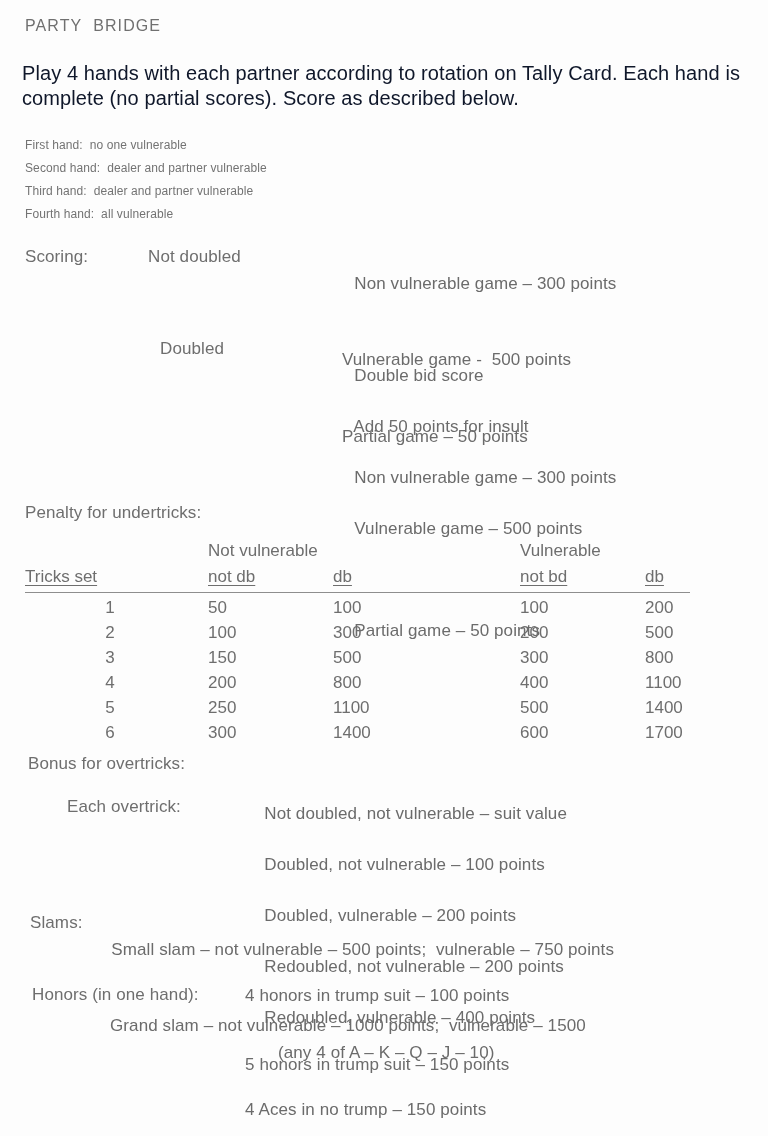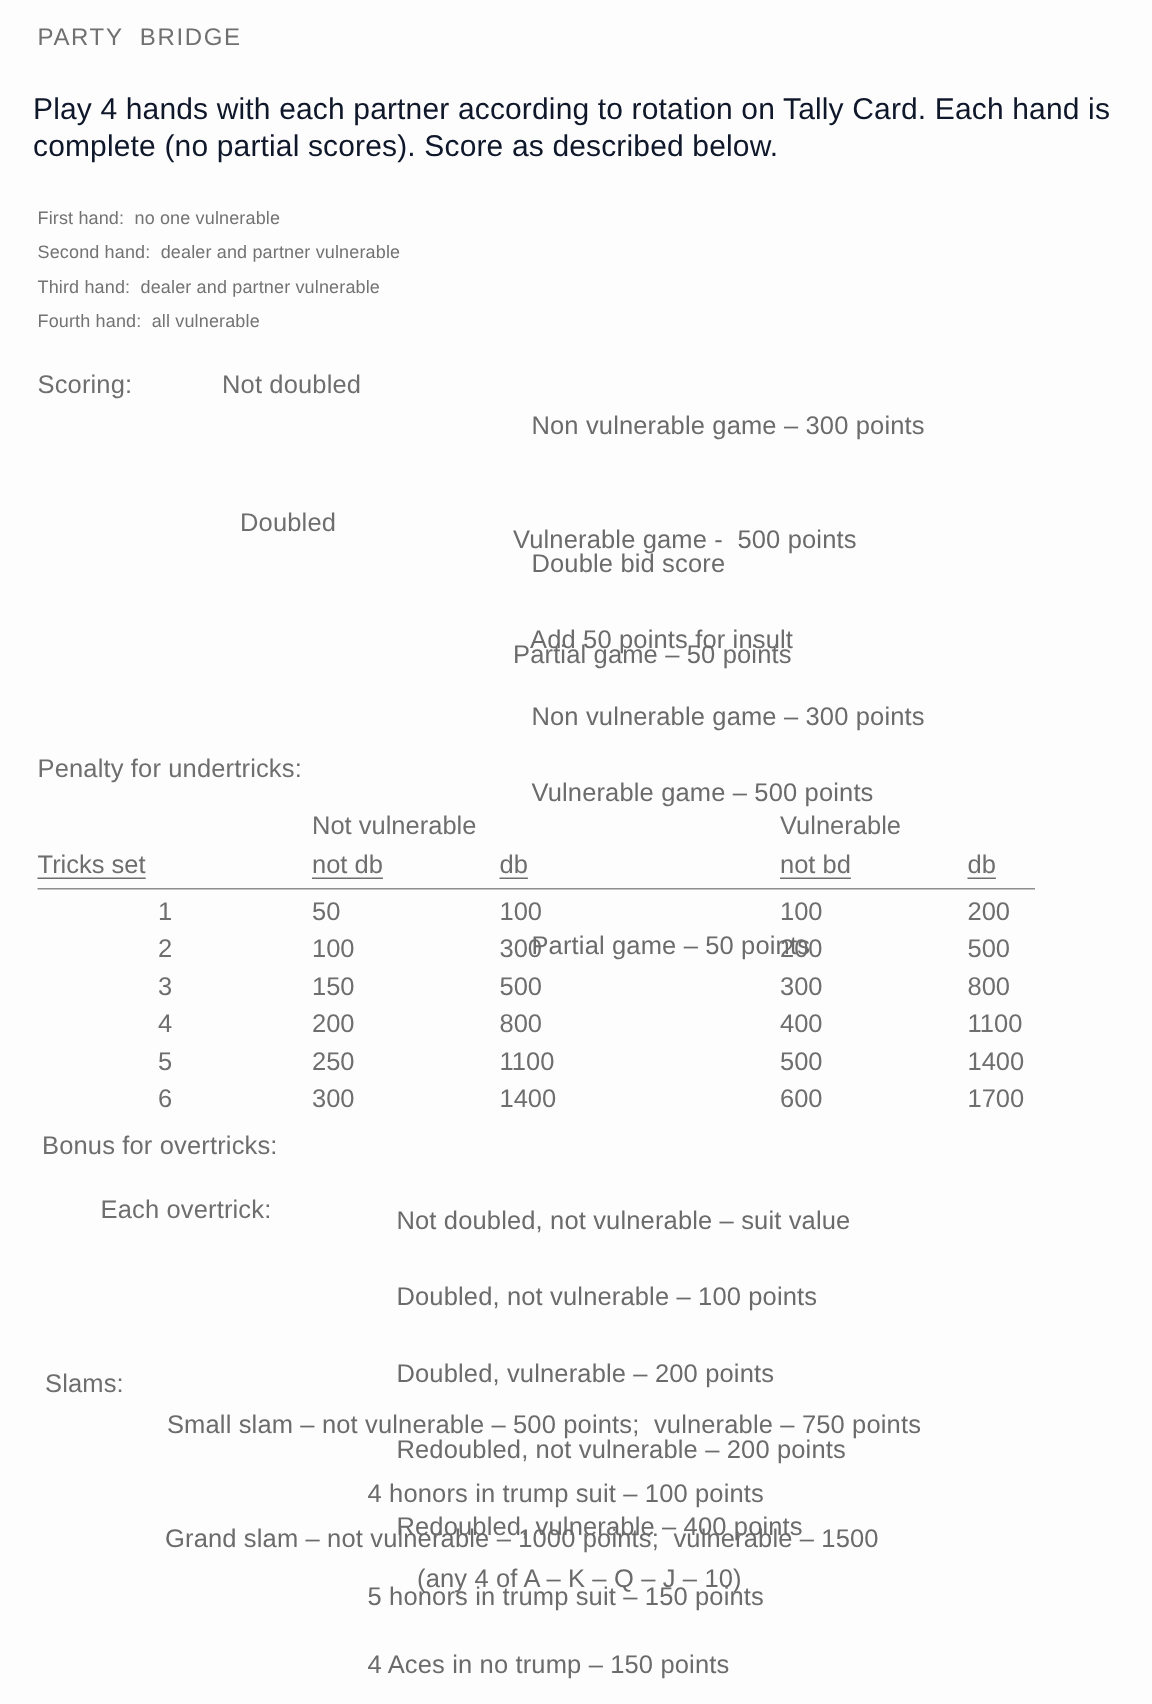--- a/index.html
+++ b/index.html
@@ -207,18 +207,19 @@
     <span>Redoubled, not vulnerable – 200 points</span><br>
     <span>Redoubled, vulnerable – 400 points</span>
   </div>
 
   <div class="line sec-label" style="left:30px; top:911px;">Slams:</div>
   <div class="line col3" style="left:92px; top:911px;">
     <span>Small slam – not vulnerable – 500 points;  vulnerable – 750 points</span><br>
     <span class="slam-l2">Grand slam – not vulnerable – 1000 points;  vulnerable – 1500</span>
   </div>
 
+  <div class="line sec-label" style="left:32px; top:983px;">Honors (in one hand):</div>
   <div class="line col3" style="left:245px; top:983px;">4 honors in trump suit – 100 points</div>
   <div class="line col3" style="left:278px; top:1008px;margin-top:32px;">(any 4 of A – K – Q – J – 10)</div>
   <div class="line col3" style="left:245px; top:1052px;">5 honors in trump suit – 150 points</div>
   <div class="line col3" style="left:245px; top:1097px;">4 Aces in no trump – 150 points</div>
 
 </div>
 
 </body></html>

